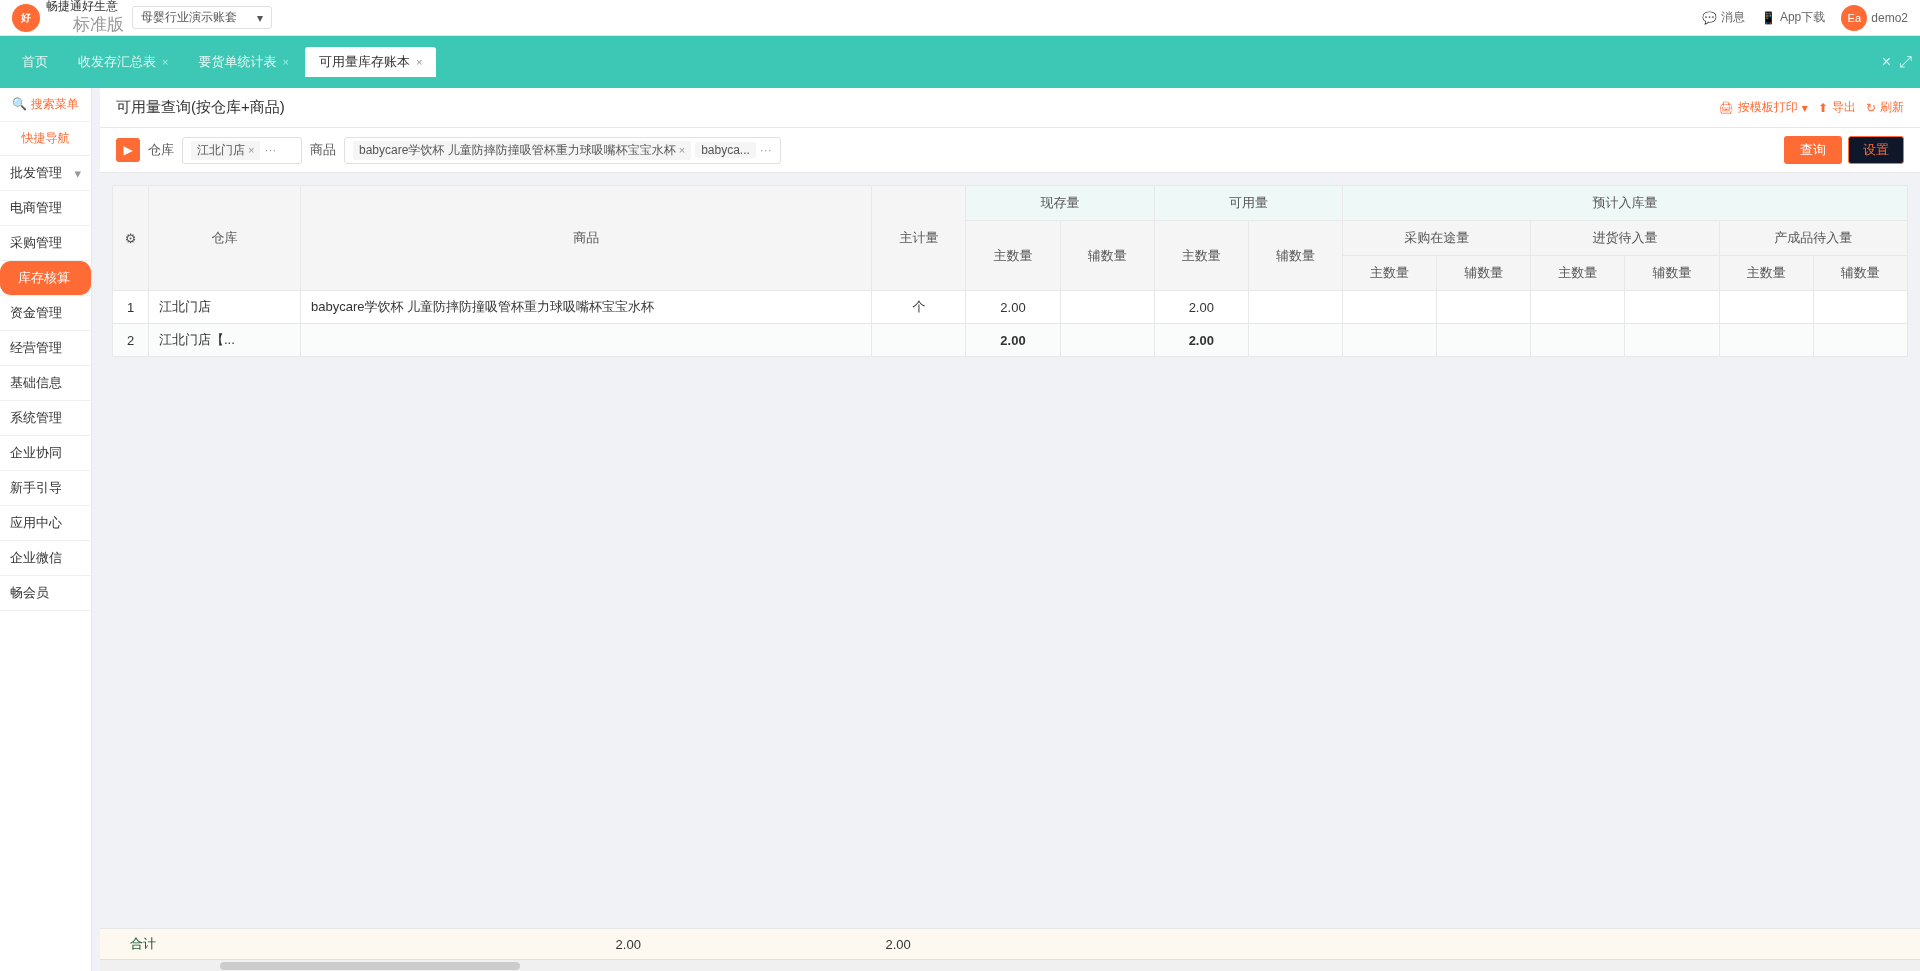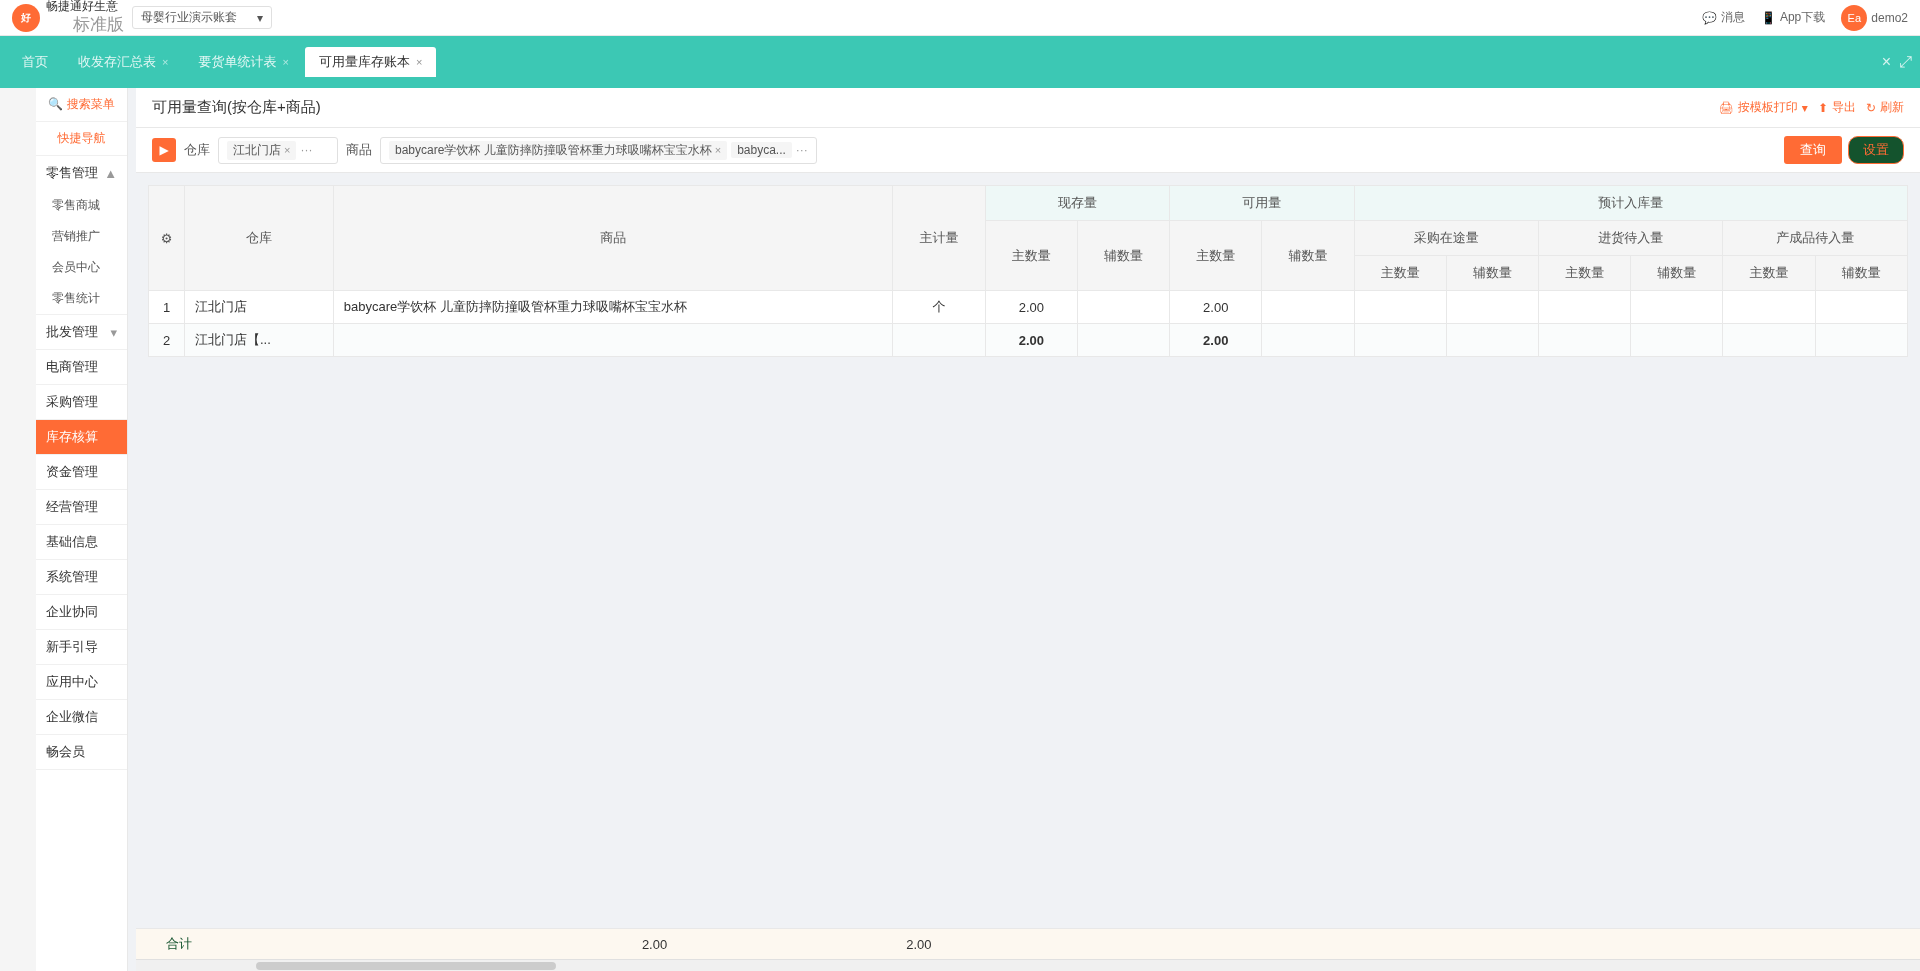--- a/index.html
+++ b/index.html
@@ -20,21 +20,21 @@
     
     .nav-tabs { height: 52px; background: #3cc8b4; display: flex; align-items: center; padding: 0 8px; gap: 2px; flex-shrink: 0; }
     .nav-tab { height: 30px; padding: 0 14px; border-radius: 3px 3px 0 0; display: flex; align-items: center; gap: 6px; font-size: 13px; cursor: pointer; color: rgba(255,255,255,0.85); }
     .nav-tab.active { background: #fff; color: #333; }
     .nav-tab .close-btn { font-size: 11px; color: inherit; opacity: 0.7; }
     .nav-tab.active .close-btn { color: #666; }
     .nav-tabs-right { margin-left: auto; display: flex; align-items: center; gap: 8px; }
     .nav-tab-icon-btn { color: rgba(255,255,255,0.8); cursor: pointer; font-size: 16px; }
 
     
-    .main-layout { display: flex; flex: 1; overflow: hidden; margin-left: 36px; }
+    .main-layout { display: flex; flex: 1; overflow: hidden; }
 
     
     .sidebar { width: 92px; background: #fff; border-right: 1px solid #e8e8e8; display: flex; flex-direction: column; flex-shrink: 0; overflow-y: auto; }
     .sidebar-search { padding: 8px 6px; font-size: 12px; color: #ff6b35; cursor: pointer; text-align: center; border-bottom: 1px solid #f0f0f0; }
     .sidebar-nav { padding: 4px 0; font-size: 12px; color: #ff6b35; text-align: center; cursor: pointer; border-bottom: 1px solid #f0f0f0; padding: 8px 0; }
     .sidebar-section { border-bottom: 1px solid #f0f0f0; }
     .sidebar-section-title { padding: 8px 10px; font-size: 13px; color: #333; display: flex; align-items: center; justify-content: space-between; cursor: pointer; }
     .sidebar-section-title .arrow { color: #999; }
     .sidebar-item { padding: 7px 10px 7px 16px; font-size: 12px; color: #555; cursor: pointer; white-space: nowrap; overflow: hidden; text-overflow: ellipsis; }
 
@@ -50,21 +50,21 @@
     
     .filter-bar { background: #fff; padding: 8px 16px; display: flex; align-items: center; gap: 8px; border-bottom: 1px solid #e8e8e8; flex-shrink: 0; flex-wrap: wrap; }
     .filter-expand-btn { width: 24px; height: 24px; background: #ff6b35; border-radius: 3px; display: flex; align-items: center; justify-content: center; color: white; cursor: pointer; font-size: 12px; flex-shrink: 0; }
     .filter-label { font-size: 13px; color: #555; }
     .filter-input { display: flex; align-items: center; gap: 4px; border: 1px solid #e0e0e0; border-radius: 3px; padding: 3px 8px; min-width: 120px; font-size: 12px; color: #333; background: #fff; }
     .filter-tag { display: inline-flex; align-items: center; gap: 3px; background: #f5f5f5; border-radius: 2px; padding: 1px 6px; font-size: 12px; color: #555; }
     .filter-tag .remove { cursor: pointer; color: #999; font-size: 11px; }
     .filter-dots { color: #999; cursor: pointer; }
     .filter-btn-group { margin-left: auto; display: flex; gap: 6px; }
     .btn-query { background: #ff6b35; color: white; border: none; padding: 5px 16px; border-radius: 3px; cursor: pointer; font-size: 13px; }
-    .btn-setting { background: #14532d; color: #ff6b35; border: 1px solid #ff6b35; padding: 4px 14px; border-radius: 10px; cursor: pointer; font-size: 13px; }
+    .btn-setting { background: #0f172a; color: #ff6b35; border: 1px solid #ff6b35; padding: 4px 14px; border-radius: 3px; cursor: pointer; font-size: 13px; }
 
     
     .table-container { flex: 1; overflow: auto; padding: 12px; }
     .data-table { width: 100%; border-collapse: collapse; background: #fff; font-size: 13px; }
     .data-table thead tr { background: #f5f5f5; }
     .data-table th { padding: 8px 10px; text-align: center; border: 1px solid #e8e8e8; font-weight: 500; color: #555; white-space: nowrap; }
     .data-table td { padding: 7px 10px; text-align: center; border: 1px solid #e8e8e8; color: #333; white-space: nowrap; }
     .data-table td.text-left { text-align: left; }
     .data-table .group-row { background: #fafcfc; }
     .data-table .group-row td { font-weight: 500; }
@@ -139,49 +139,39 @@
 
   <div class="sidebar">
     <div class="sidebar-search">
       <span>🔍</span>
       <span>搜索菜单</span>
     </div>
     <div class="sidebar-nav">
       <span>快捷导航</span>
     </div>
 
-    <div class="sidebar-section">
-      <div class="sidebar-section-title">
-        <span>零售管理</span>
-        <span class="arrow">▲</span>
-      </div>
-      <div class="sidebar-item">零售商城</div>
-      <div class="sidebar-item">营销推广</div>
-      <div class="sidebar-item">会员中心</div>
-      <div class="sidebar-item">零售统计</div>
-    </div>
 
     <div class="sidebar-section">
       <div class="sidebar-section-title">
         <span>批发管理</span>
         <span class="arrow">▾</span>
       </div>
     </div>
     <div class="sidebar-section">
       <div class="sidebar-section-title">
         <span>电商管理</span>
       </div>
     </div>
     <div class="sidebar-section">
       <div class="sidebar-section-title">
         <span>采购管理</span>
       </div>
     </div>
     <div class="sidebar-section">
-      <div class="sidebar-section-title active" style="background:#ff6b35;color:#fff;padding:8px 10px;cursor:pointer;">
+      <div class="sidebar-section-title active" style="background:#ff6b35;color:#fff;padding:8px 18px;cursor:pointer;border-radius:11px;">
         <span>库存核算</span>
       </div>
     </div>
     <div class="sidebar-section">
       <div class="sidebar-section-title">
         <span>资金管理</span>
       </div>
     </div>
     <div class="sidebar-section">
       <div class="sidebar-section-title">

